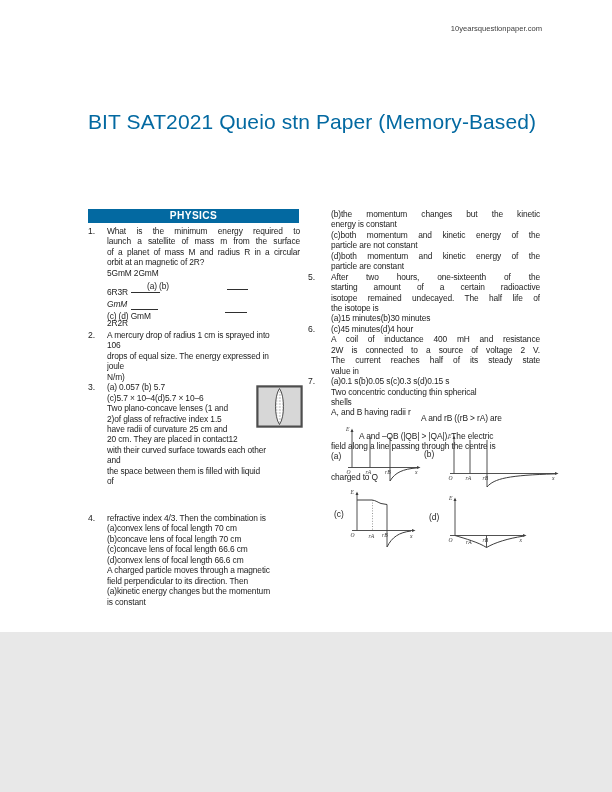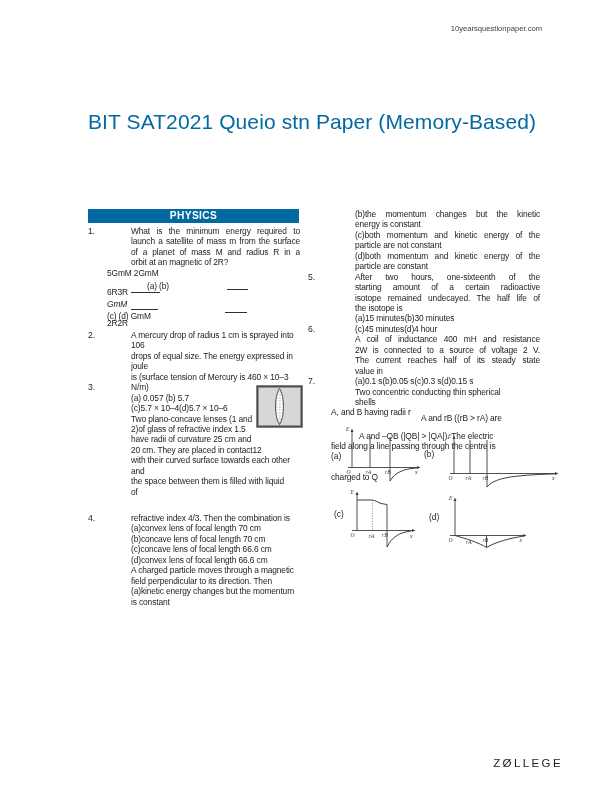--- a/index.html
+++ b/index.html
@@ -1,25 +1,25 @@
 <!DOCTYPE html>
 <html><head>
 <meta charset="utf-8">
 <style>
   html,body{margin:0;padding:0;background:#e8e8e8;}
-  .page{position:relative;width:612px;height:792px;background:#ffffff;overflow:hidden;
+  .page{position:relative;width:612px;height:632px;background:#ffffff;overflow:hidden;
         font-family:"Liberation Sans",sans-serif;color:#1b1b1b;margin:0 auto;}
   .url{position:absolute;top:24px;right:70px;font-size:7.6px;color:#3c3c3c;letter-spacing:0;}
   .title{position:absolute;left:88px;top:110px;font-size:21px;font-weight:400;color:#0369a1;
          letter-spacing:0.1px;margin:0;white-space:nowrap;}
   .physbar{position:absolute;left:88px;top:209px;width:211px;height:13.5px;background:#0369a1;
            color:#ffffff;text-align:center;font-size:10.2px;font-weight:700;line-height:13.5px;
            letter-spacing:0.4px;}
   .lines{position:absolute;font-size:8.4px;letter-spacing:-0.12px;line-height:10.45px;color:#1c1c1c;}
-  .ln{height:10.45px;line-height:10.45px;overflow:hidden;white-space:nowrap;margin-left:24px;}
+  .ln{height:10.45px;line-height:10.45px;overflow:hidden;white-space:nowrap;}
   .ln.j{white-space:normal;text-align:justify;}
   .ln.j::after{content:"";display:inline-block;width:100%;height:0;}
   .qnum{position:absolute;font-size:8.6px;color:#1c1c1c;}
   .frag{position:absolute;font-size:8.4px;letter-spacing:-0.12px;white-space:pre;color:#1c1c1c;line-height:9px;}
   .fbar{position:absolute;height:0;border-top:0.9px solid #2f2f2f;}
   .glabel{position:absolute;font-size:8.4px;color:#1c1c1c;}
   .footer{position:absolute;top:757px;right:49px;font-size:11.5px;letter-spacing:2.4px;
           color:#1d1d1d;font-weight:400;white-space:nowrap;}
   svg{position:absolute;overflow:visible;}
   svg .ax{stroke:#3d3d3d;stroke-width:0.9;fill:none;}
@@ -58,21 +58,20 @@
   <div class="fbar" style="left:131px;top:308.5px;width:27px;"></div>
   <div class="fbar" style="left:225px;top:311.5px;width:22px;"></div>
 
   <div class="qnum" style="left:88px;top:330px;">2.</div>
   <div class="qnum" style="left:88px;top:382.3px;">3.</div>
   <div class="lines" style="left:107px;top:330px;width:193px;">
       <div class="ln">A mercury drop of radius 1 cm is sprayed into</div>
       <div class="ln">106</div>
       <div class="ln">drops of equal size. The energy expressed in</div>
       <div class="ln">joule</div>
-      <div class="ln">is (surface tension of Mercury is 460 × 10–3</div>
       <div class="ln">N/m)</div>
       <div class="ln">(a) 0.057 (b) 5.7</div>
       <div class="ln">(c)5.7 × 10–4(d)5.7 × 10–6</div>
       <div class="ln">Two plano-concave lenses (1 and</div>
       <div class="ln">2)of glass of refractive index 1.5</div>
       <div class="ln">have radii of curvature 25 cm and</div>
       <div class="ln">20 cm. They are placed in contact12</div>
       <div class="ln">with their curved surface towards each other</div>
       <div class="ln">and</div>
       <div class="ln">the space between them is filled with liquid</div>

